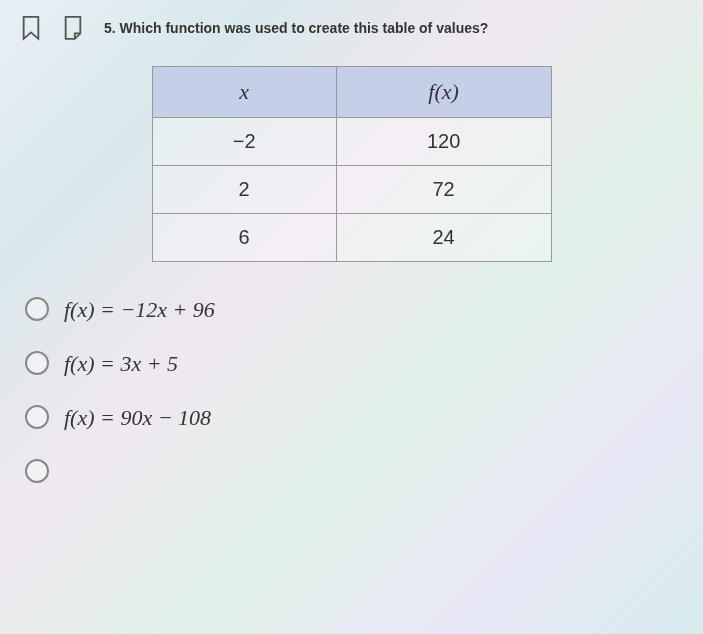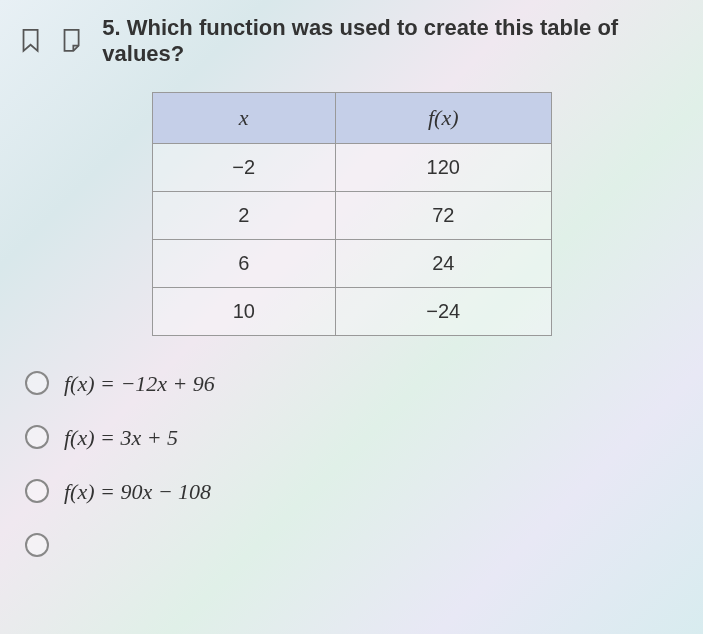--- a/index.html
+++ b/index.html
@@ -29,21 +29,21 @@
       stroke: #555;
       stroke-width: 2;
       fill: none;
     }
     .note-icon svg {
       stroke: #555;
       stroke-width: 2;
       fill: none;
     }
     .question-text {
-      font-size: 22px;
+      font-size: 14px;
       font-weight: bold;
       color: #333;
     }
     .table-container {
       display: flex;
       justify-content: center;
       margin-bottom: 35px;
     }
     table {
       border-collapse: collapse;
@@ -125,24 +125,20 @@
         <td>120</td>
       </tr>
       <tr>
         <td>2</td>
         <td>72</td>
       </tr>
       <tr>
         <td>6</td>
         <td>24</td>
       </tr>
-      <tr>
-        <td>10</td>
-        <td>−24</td>
-      </tr>
     </tbody>
   </table>
 </div>
 
 <div class="options">
   <div class="option">
     <div class="radio"></div>
     <span class="option-text">f(x) = −12x + 96</span>
   </div>
   <div class="option">

